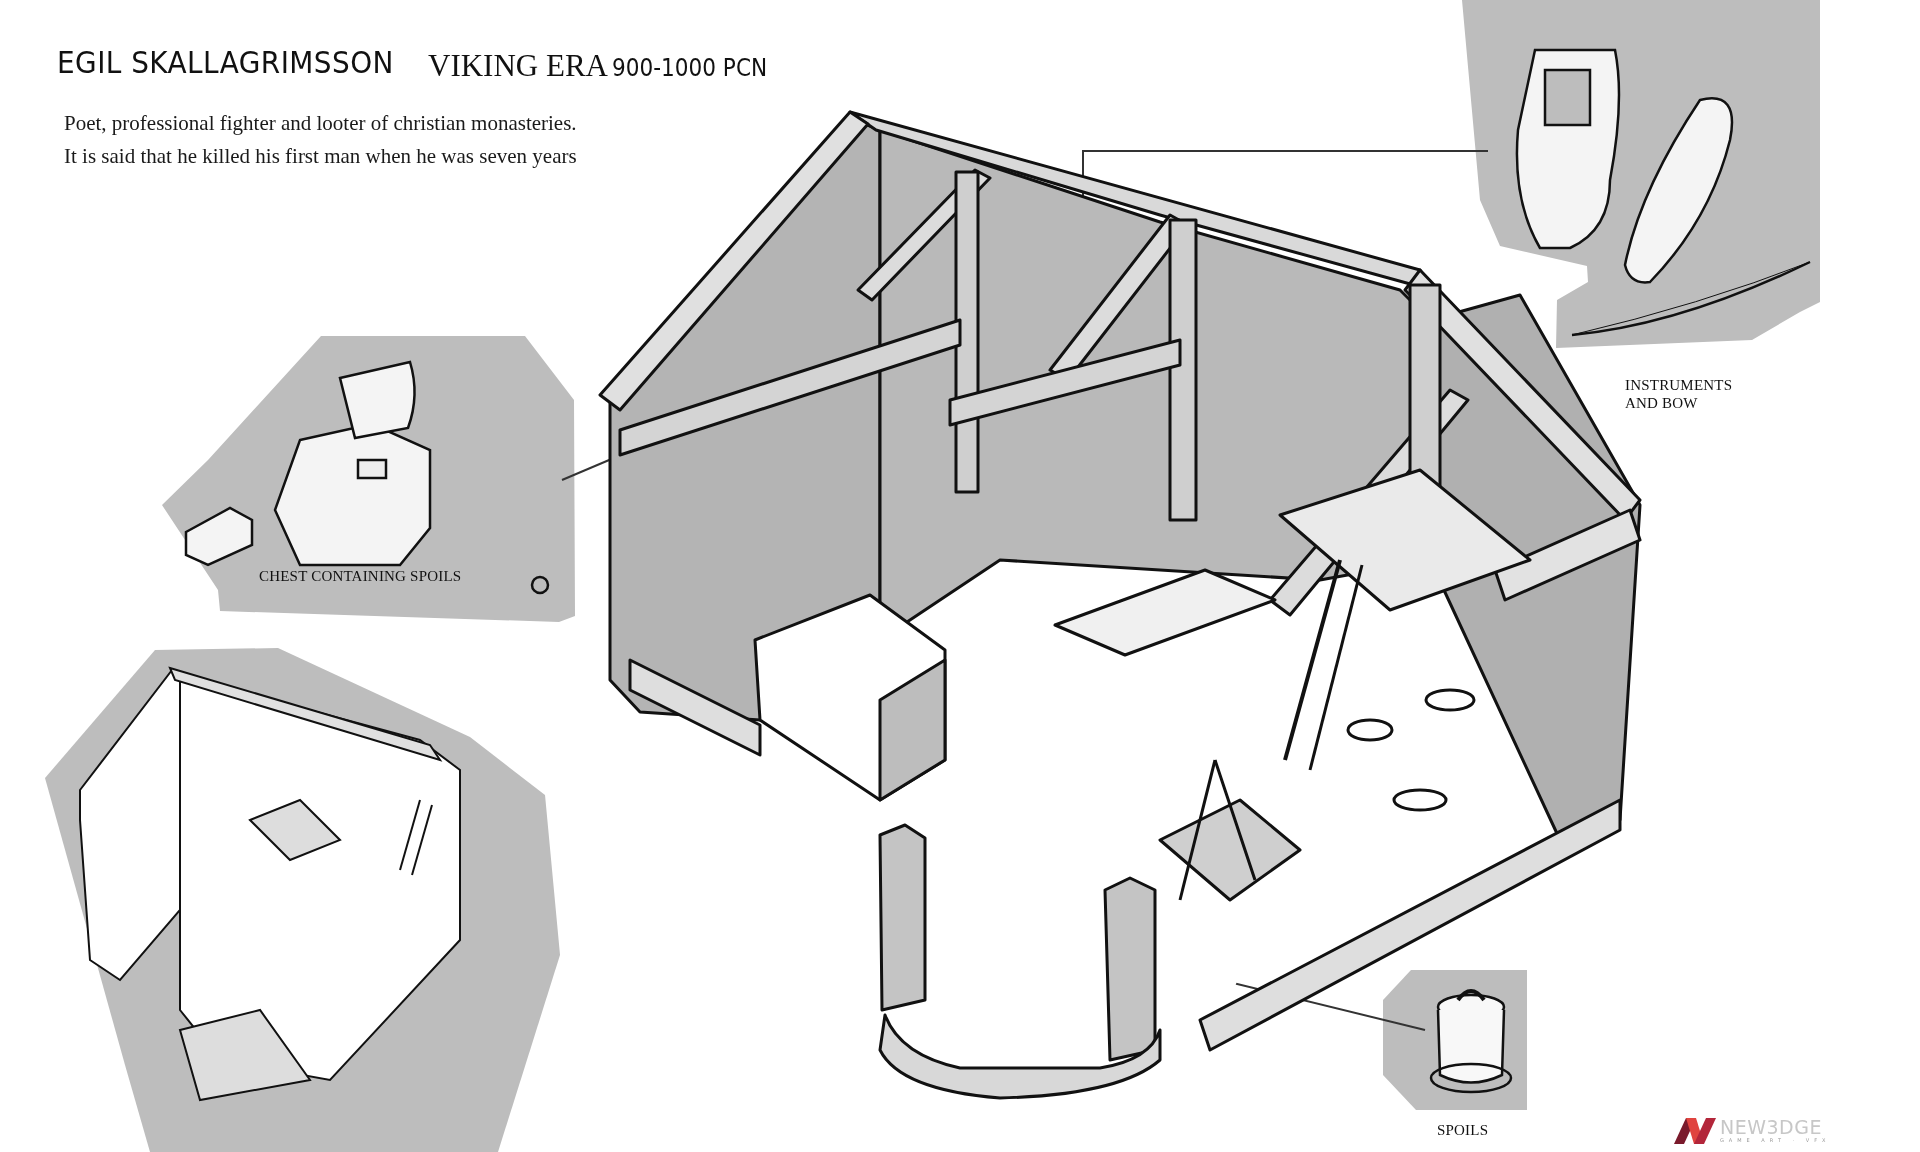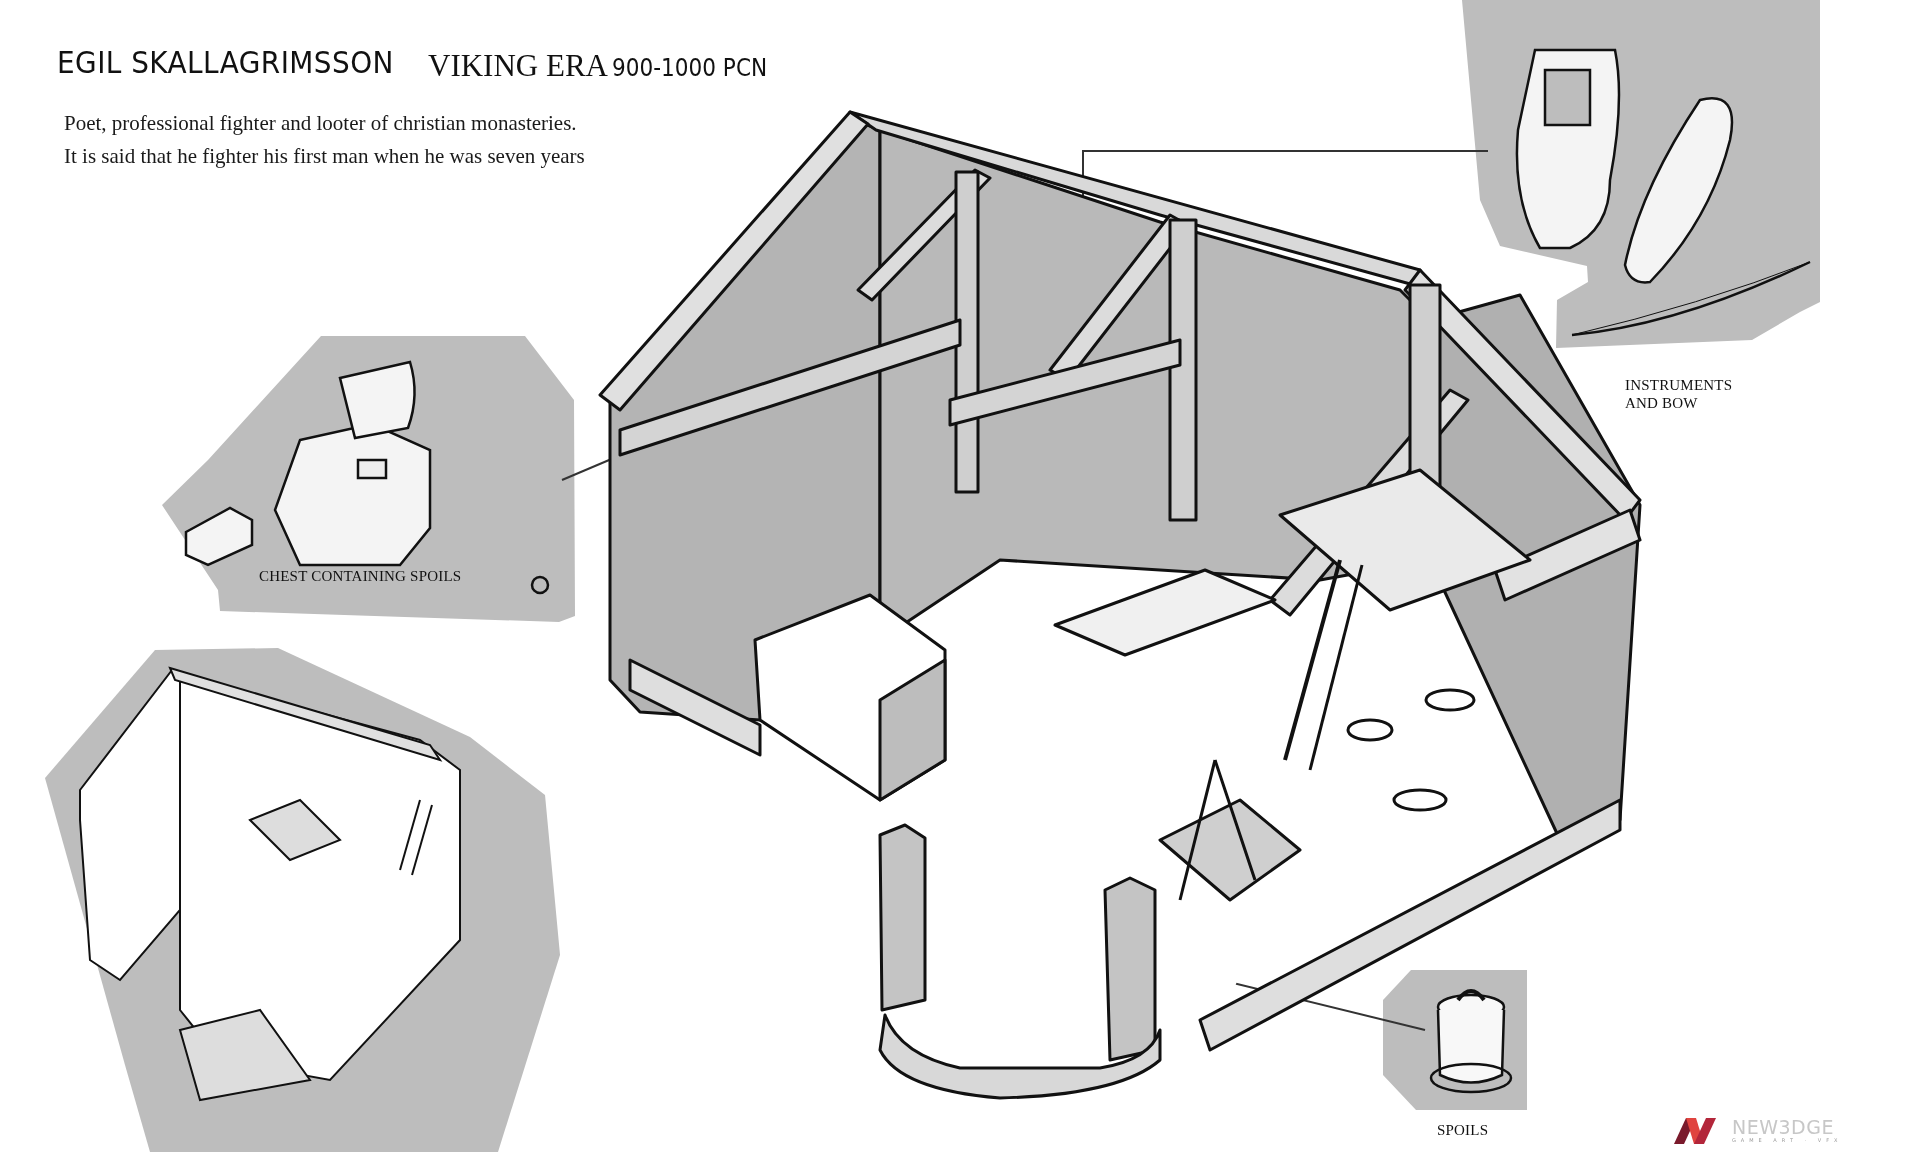--- a/index.html
+++ b/index.html
@@ -5,21 +5,21 @@
   html,body{margin:0;padding:0;background:#ffffff;}
   body{width:1920px;height:1152px;position:relative;overflow:hidden;font-family:"Liberation Serif",serif;color:#1a1a1a;}
   .title{position:absolute;left:57px;top:44px;font-family:"DejaVu Sans",sans-serif;font-size:31px;letter-spacing:0.5px;color:#111;white-space:nowrap;transform:scaleX(0.9);transform-origin:left top;}
   .subtitle{position:absolute;left:428px;top:48px;white-space:nowrap;}
   .subtitle .era{font-family:"Liberation Serif",serif;font-size:31px;color:#111;}
   .subtitle .years{font-family:"DejaVu Sans",sans-serif;font-size:24px;color:#111;transform:scaleX(0.9);display:inline-block;transform-origin:left center;margin-left:4px;}
   .desc{position:absolute;left:57px;top:104px;font-size:21px;line-height:25.5px;color:#1a1a1a;width:700px;}
   .desc p{margin:7px;}
   .caption{position:absolute;font-family:"Liberation Serif",serif;font-size:15px;color:#111;line-height:18px;letter-spacing:0.2px;}
   svg.art{position:absolute;left:0;top:0;}
-  .logo{position:absolute;left:1674px;top:1118px;display:flex;align-items:flex-end;gap:16px;}
+  .logo{position:absolute;left:1674px;top:1118px;display:flex;align-items:flex-end;gap:4px;}
   .logo-text{display:flex;flex-direction:column;}
   .logo-name{font-family:"DejaVu Sans",sans-serif;font-size:19px;color:#c7c7c7;letter-spacing:0.5px;line-height:19px;}
   .logo-tag{font-family:"DejaVu Sans",sans-serif;font-size:5px;color:#9a9a9a;letter-spacing:5px;line-height:7px;}
 </style>
 </head>
 <body>
 
 <svg class="art" width="1920" height="1152" viewBox="0 0 1920 1152" xmlns="http://www.w3.org/2000/svg">
 
   <polygon points="1462,0 1820,0 1820,302 1800,312 1752,340 1556,348 1557,300 1588,282 1587,266 1500,246 1480,200" fill="#bdbdbd"></polygon>
@@ -123,21 +123,21 @@
   </g>
 </svg>
 
 <div class="title">EGIL SKALLAGRIMSSON</div>
 <div class="subtitle">
   <span class="era">VIKING ERA</span><span class="years">900-1000 PCN</span>
 </div>
 
 <div class="desc">
   <p>Poet, professional fighter and looter of christian monasteries.</p>
-  <p>It is said that he fighter his first man when he was seven years</p>
+  <p>It is said that he killed his first man when he was seven years</p>
 </div>
 
 <div class="caption" style="left:259px;top:567px;">CHEST CONTAINING SPOILS</div>
 <div class="caption" style="left:1625px;top:376px;">
   <div>INSTRUMENTS</div>
   <div>AND BOW</div>
 </div>
 <div class="caption" style="left:1437px;top:1121px;">SPOILS</div>
 
 <div class="logo">

